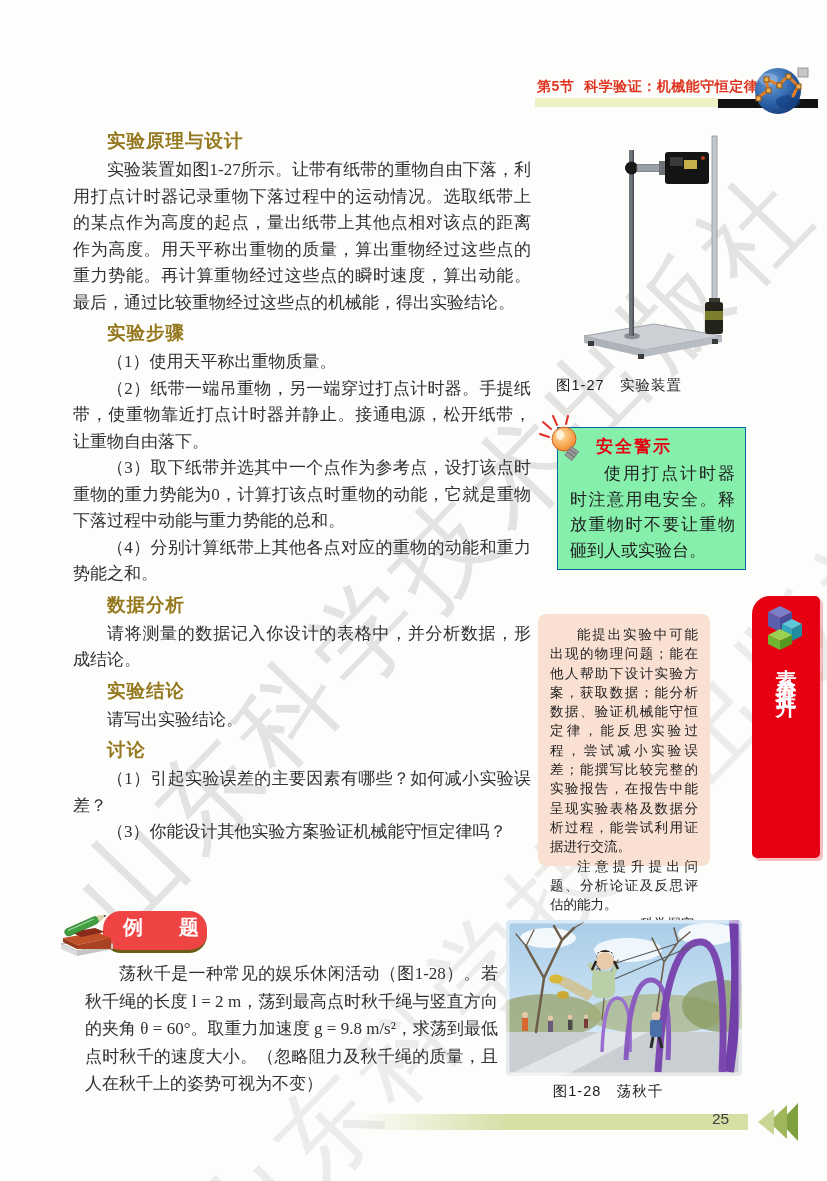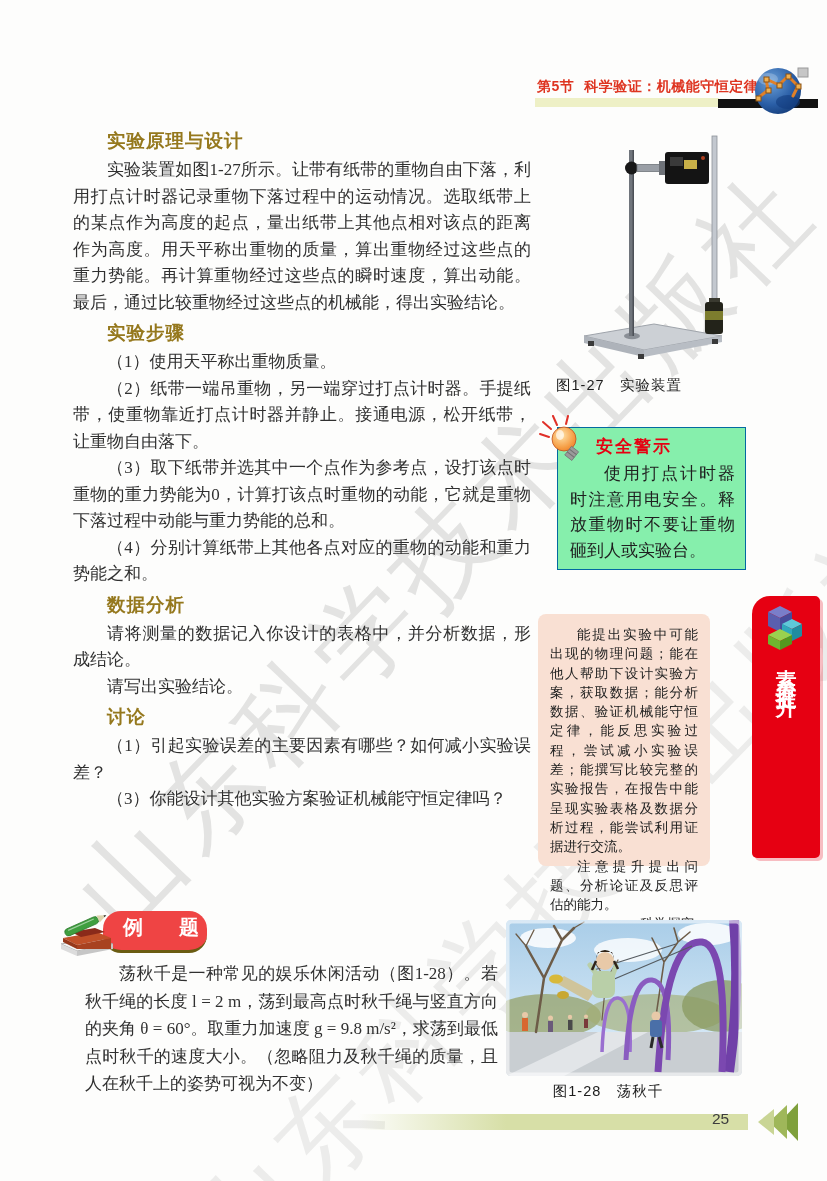--- a/index.html
+++ b/index.html
@@ -146,20 +146,21 @@
   <div class="main-col">
     <h3>实验原理与设计</h3>
     <p>实验装置如图1-27所示。让带有纸带的重物自由下落，利用打点计时器记录重物下落过程中的运动情况。选取纸带上的某点作为高度的起点，量出纸带上其他点相对该点的距离作为高度。用天平称出重物的质量，算出重物经过这些点的重力势能。再计算重物经过这些点的瞬时速度，算出动能。最后，通过比较重物经过这些点的机械能，得出实验结论。</p>
     <h3>实验步骤</h3>
     <p>（1）使用天平称出重物质量。</p>
     <p>（2）纸带一端吊重物，另一端穿过打点计时器。手提纸带，使重物靠近打点计时器并静止。接通电源，松开纸带，让重物自由落下。</p>
     <p>（3）取下纸带并选其中一个点作为参考点，设打该点时重物的重力势能为0，计算打该点时重物的动能，它就是重物下落过程中动能与重力势能的总和。</p>
     <p>（4）分别计算纸带上其他各点对应的重物的动能和重力势能之和。</p>
     <h3>数据分析</h3>
     <p>请将测量的数据记入你设计的表格中，并分析数据，形成结论。</p>
+    <h3>实验结论</h3>
     <p>请写出实验结论。</p>
     <h3>讨论</h3>
     <p>（1）引起实验误差的主要因素有哪些？如何减小实验误差？</p>
     <p>（3）你能设计其他实验方案验证机械能守恒定律吗？</p>
   </div>
 
   <div class="fig127">
     <svg width="170" height="240" viewBox="0 0 170 240">
       <polygon points="18,206 88,194 156,206 78,220" fill="#ccd0d5" stroke="#9fa4ab" stroke-width="1"></polygon>
       <polygon points="18,206 78,220 78,227 18,213" fill="#aeb3ba"></polygon>

